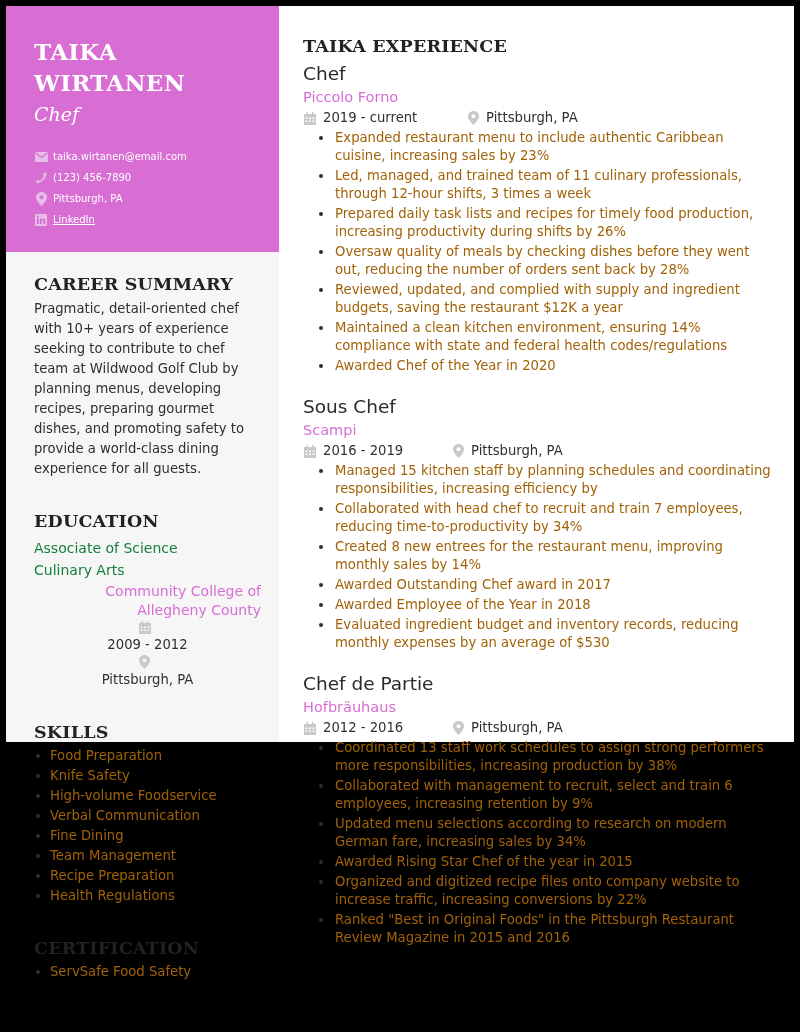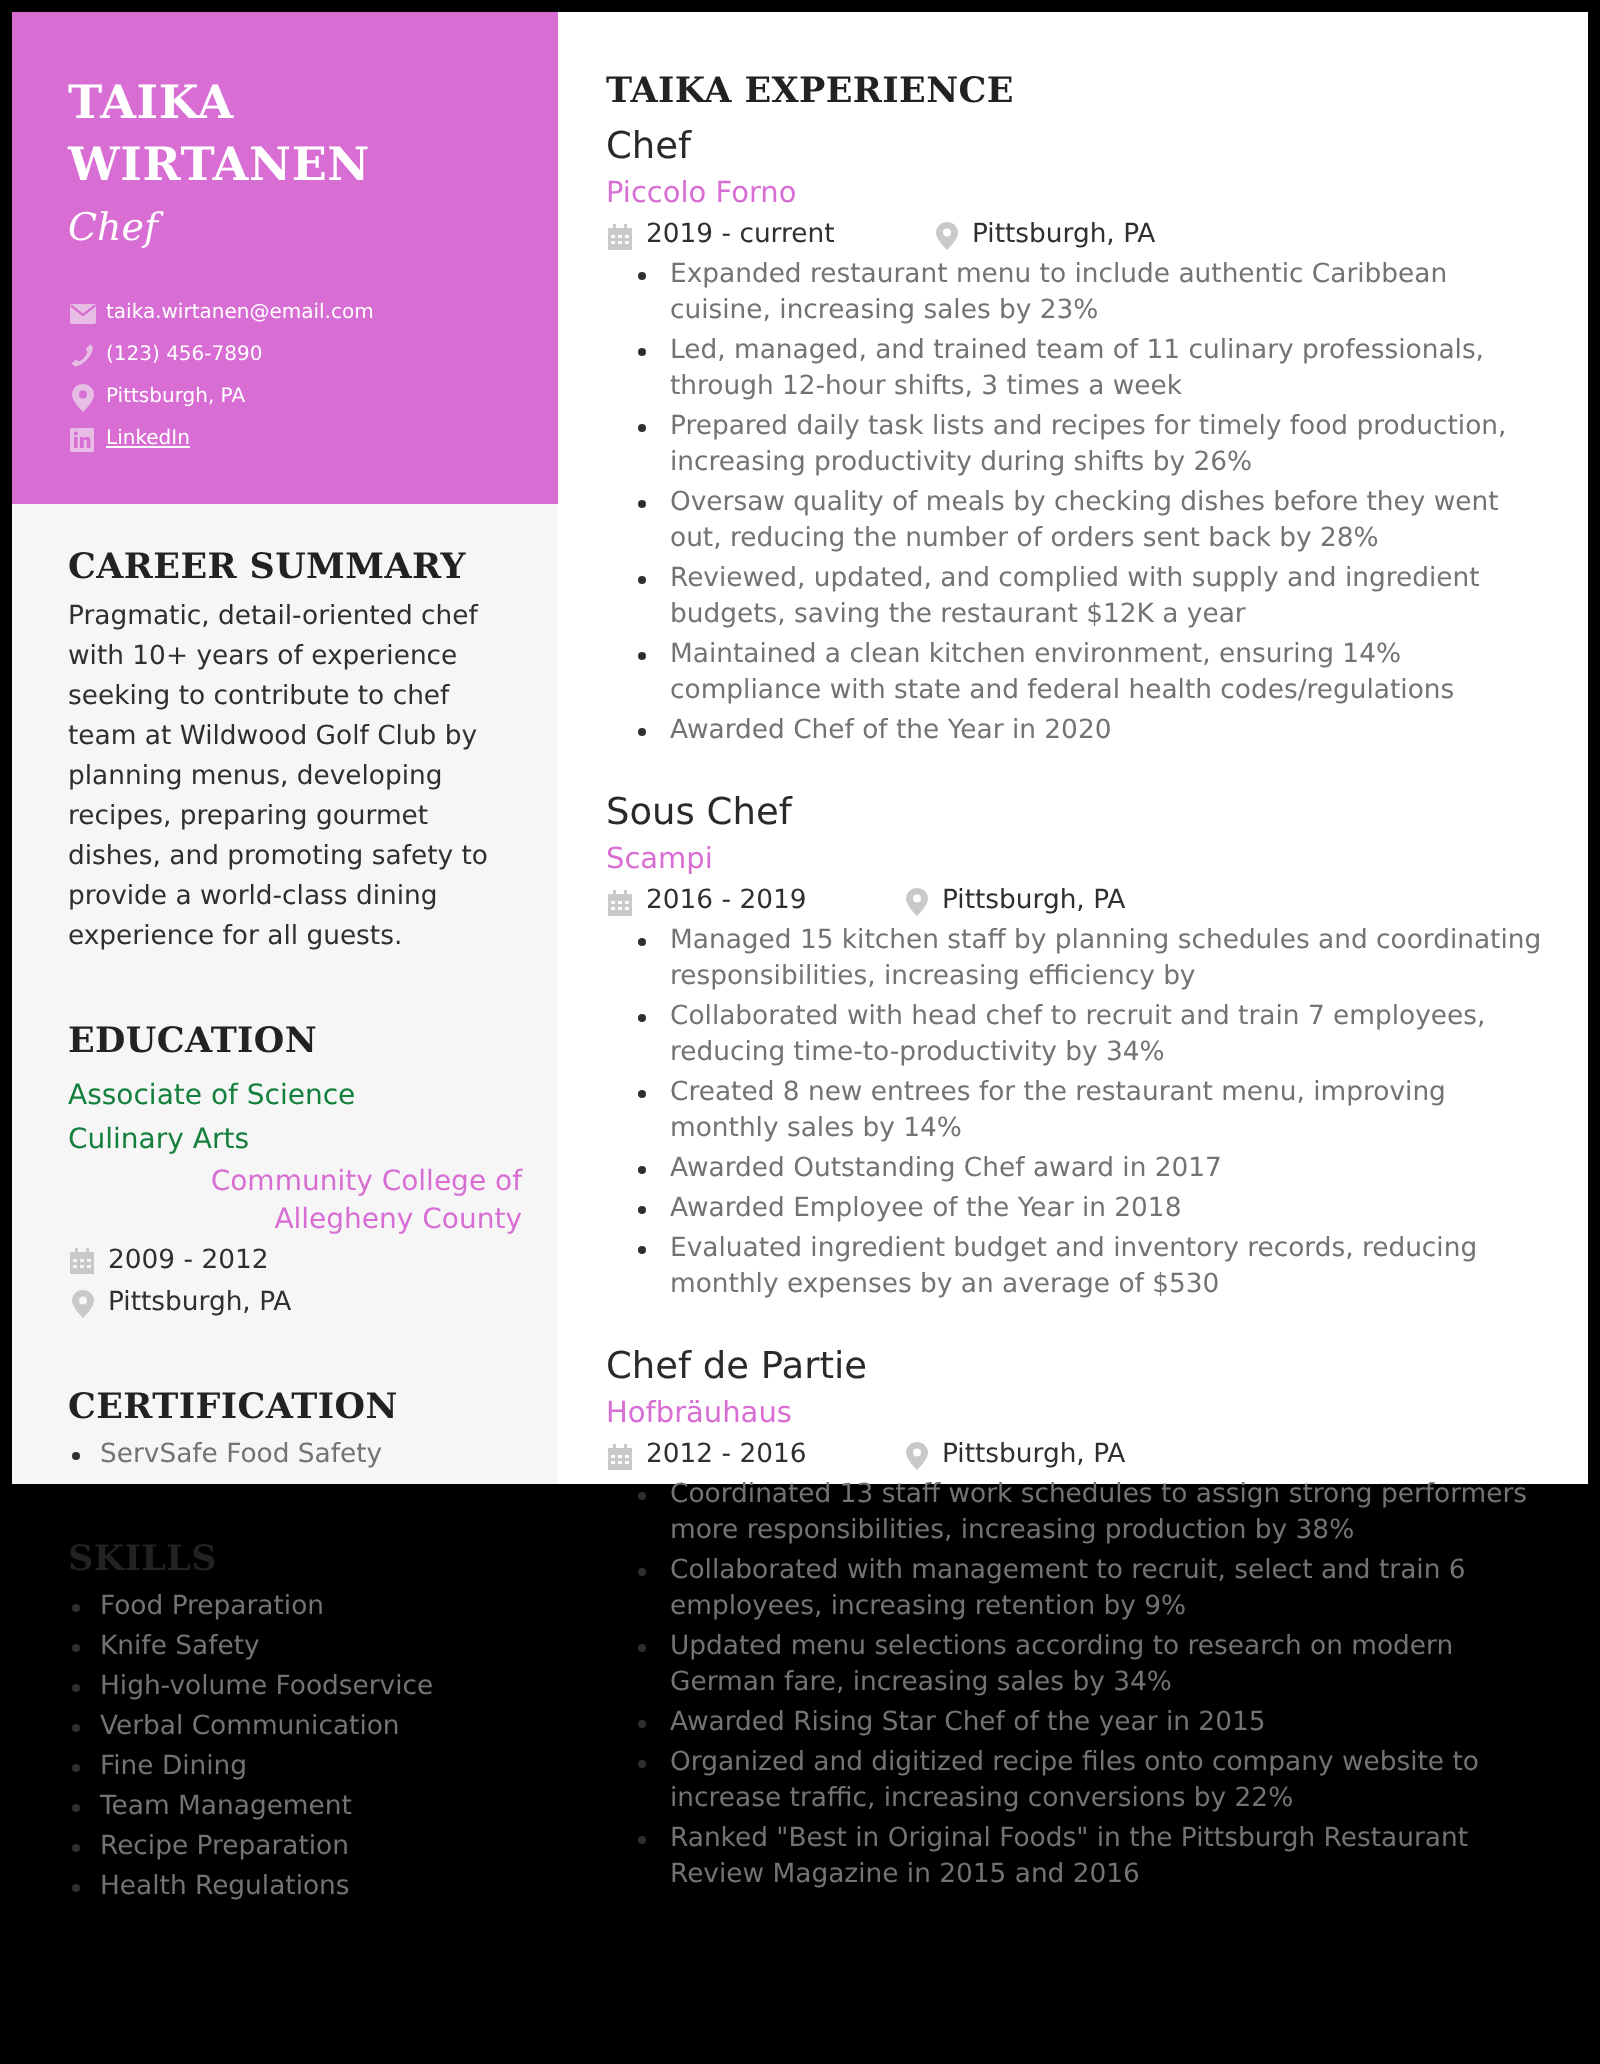--- a/index.html
+++ b/index.html
@@ -28,24 +28,24 @@
   .side-body { padding: 20px 18px 0 28px; }
   h2.sec {
     font-family: "DejaVu Serif", serif; font-weight: bold; font-size: 17.5px;
     color: #222; line-height: 24px; letter-spacing: 0.2px;
   }
   .summary { font-size: 13.2px; line-height: 20px; color: #2f2f2f; margin-top: 3px; }
   .side-sec { margin-top: 30px; }
   .edu-line { font-size: 14px; line-height: 22px; color: #15803d; }
   .accent { color: #d86dd4; }
   .edu-school { font-size: 14px; line-height: 19px; margin-top: 1px; text-align: right; }
-  .meta { display: flex; align-items: center; font-size: 13.2px; line-height: 21px; color: #2f2f2f; }
+  .meta { display: flex; align-items: center; font-size: 13.2px; line-height: 21px; color: #2f2f2f; flex-direction: column; }
   .meta .ic { width: 14px; height: 14px; margin-right: 6px; display: inline-flex; align-items: center; justify-content: center; }
   ul.blist { list-style: none; margin-top: 2px; }
-  ul.blist li { position: relative; padding-left: 16px; font-size: 13.2px; line-height: 20px; color: #737373; }
+  ul.blist li { position: relative; padding-left: 16px; font-size: 13.2px; line-height: 20px; color: #a16207; }
   ul.blist li::before {
     content: ""; position: absolute; left: 2px; top: 8px; width: 4px; height: 4px;
     border-radius: 50%; background: #2f2f2f;
   }
   .main { flex: 1; padding: 28px 18px 0 24px; }
   .job { margin-top: 10px; }
   .job + .job { margin-top: 20px; }
   .job-title { font-size: 18.5px; line-height: 24px; color: #2a2a2a; }
   .company { font-size: 14.5px; line-height: 20px; color: #d86dd4; margin-top: 1px; }
   .job-meta { display: flex; align-items: center; font-size: 13.2px; line-height: 22px; color: #2f2f2f; }
@@ -140,39 +140,39 @@
             <svg width="11" height="14" viewBox="0 0 11 14">
                 <path d="M5.5 0 C2.5 0 0 2.4 0 5.3 C0 9 5.5 14 5.5 14 C5.5 14 11 9 11 5.3 C11 2.4 8.5 0 5.5 0 Z" fill="#c9c9c9"></path>
                 <circle cx="5.5" cy="5.2" r="2" fill="#f6f6f6"></circle>
               </svg>
           </span>
           <span>Pittsburgh, PA</span>
         </div>
       </section>
 
       <section class="side-sec">
-        <h2 class="sec">CERTIFICATION</h2>
-        <ul class="blist">
-          <li>ServSafe Food Safety</li>
-        </ul>
-      </section>
-
-      <section class="side-sec">
         <h2 class="sec">SKILLS</h2>
         <ul class="blist">
           <li>Food Preparation</li>
           <li>Knife Safety</li>
           <li>High-volume Foodservice</li>
           <li>Verbal Communication</li>
           <li>Fine Dining</li>
           <li>Team Management</li>
           <li>Recipe Preparation</li>
           <li>Health Regulations</li>
         </ul>
       </section>
+
+      <section class="side-sec">
+        <h2 class="sec">CERTIFICATION</h2>
+        <ul class="blist">
+          <li>ServSafe Food Safety</li>
+        </ul>
+      </section>
     </div>
   </aside>
 
   <main class="main">
     <h2 class="sec">TAIKA EXPERIENCE</h2>
 
     <div class="job" style="margin-top:4px">
       <div class="job-title">Chef</div>
       <div class="company">Piccolo Forno</div>
       <div class="job-meta">

